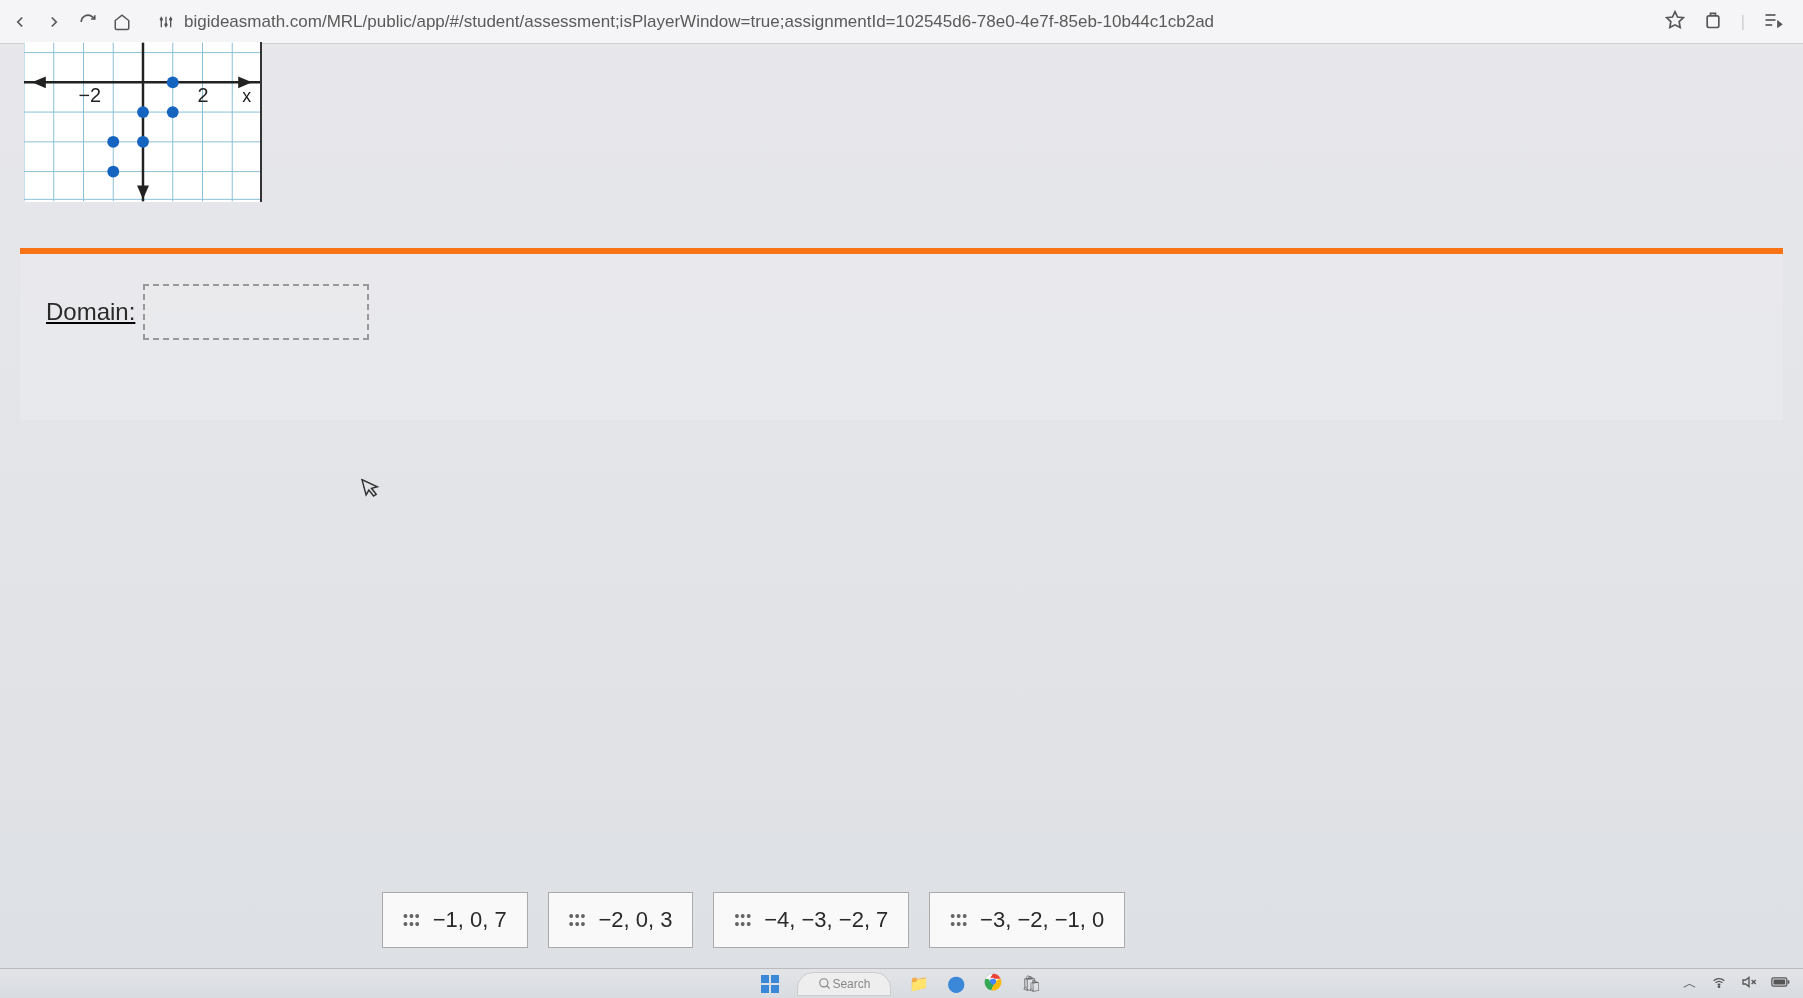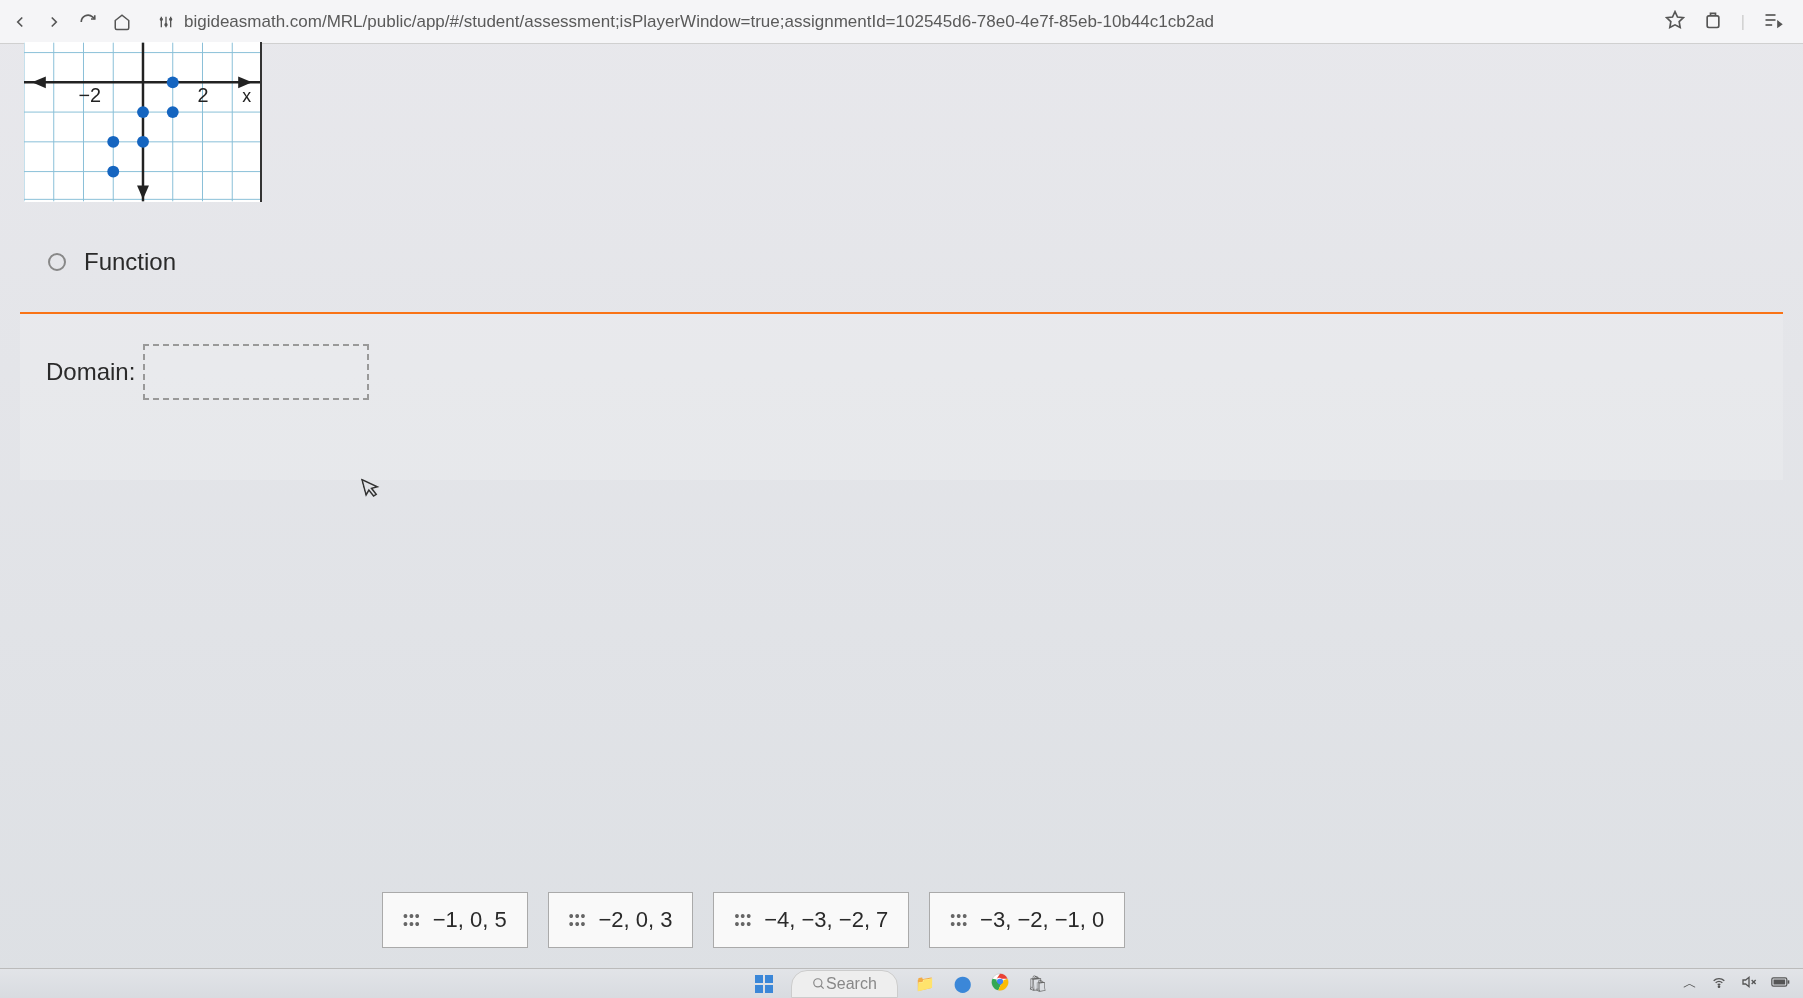--- a/index.html
+++ b/index.html
@@ -109,22 +109,23 @@
       font-size: 24px;
       color: #2a2a2a;
       margin-top: 28px;
       margin-left: 0;
     }
     
     
     .answer-area {
       margin-top: 14px;
       background: rgba(255,255,255,0.15);
-      border-top: 2px solid #f97316;
+      border-top: 6px solid #f97316;
       padding: 30px 20px;
+      text-decoration: underline;
     }
     .answer-row {
       display: flex;
       align-items: center;
       margin-bottom: 50px;
       margin-left: 6px;
     }
     .answer-label {
       font-size: 24px;
       color: #2a2a2a;
@@ -195,21 +196,21 @@
     }
     .search-pill {
       display: flex;
       align-items: center;
       gap: 0;
       background: #eee;
       border: 1px solid #ccc;
       border-radius: 16px 16px 0 0;
       padding: 4px 20px;
       color: #888;
-      font-size: 16px;
+      font-size: 12px;
       text-align: right;
     }
     .taskbar-right {
       position: absolute;
       right: 12px;
       display: flex;
       align-items: center;
       gap: 14px;
       color: #555;
       font-size: 14px;
@@ -323,24 +324,20 @@
       <circle cx="150" cy="40" r="6" fill="#1565c0"></circle>
       <circle cx="120" cy="70" r="6" fill="#1565c0"></circle>
       <circle cx="150" cy="70" r="6" fill="#1565c0"></circle>
       <circle cx="90" cy="100" r="6" fill="#1565c0"></circle>
       <circle cx="120" cy="100" r="6" fill="#1565c0"></circle>
       <circle cx="90" cy="130" r="6" fill="#1565c0"></circle>
     </svg>
   </div>
 
   <div class="radio-group">
-    <div class="radio-option">
-      <span class="radio-circle"></span>
-      <span class="radio-label">Function</span>
-    </div>
   </div>
 
 
   <div class="answer-area">
     <div class="answer-row">
       <span class="answer-label">Domain:</span>
       <div class="drop-zone"></div>
     </div>
   </div>
 
@@ -348,21 +345,21 @@
     <svg width="18" height="22" viewBox="0 0 18 22">
         <path d="M1 1 L1 17 L5 13 L8 20 L11 19 L8 12 L14 12 Z" fill="none" stroke="#333" stroke-width="1.5"></path>
       </svg>
   </div>
 
 </div>
 
 <div class="tiles-row">
   <div class="tile">
     <span class="grip">•••<br>•••</span>
-    <span>−1, 0, 5</span>
+    <span>−1, 0, 7</span>
   </div>
   <div class="tile">
     <span class="grip">•••<br>•••</span>
     <span>−2, 0, 3</span>
   </div>
   <div class="tile">
     <span class="grip">•••<br>•••</span>
     <span>−4, −3, −2, 7</span>
   </div>
   <div class="tile">

